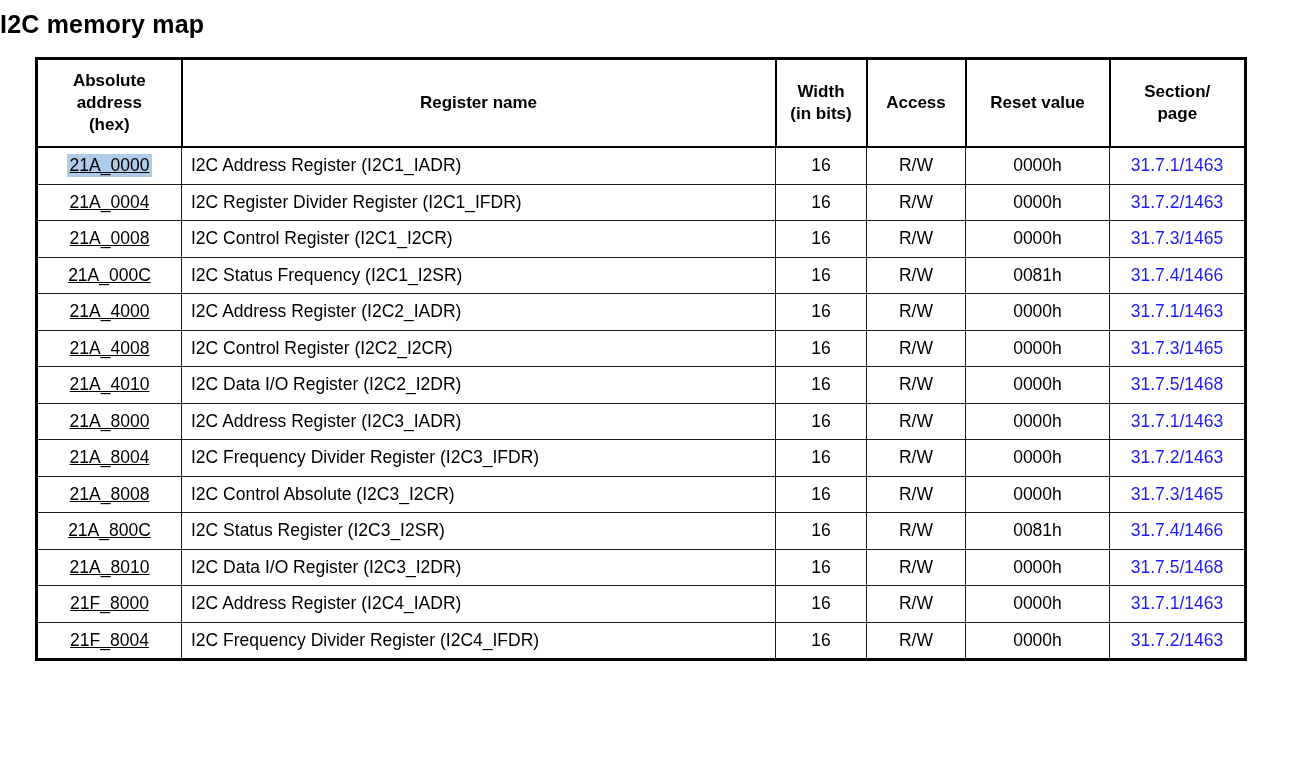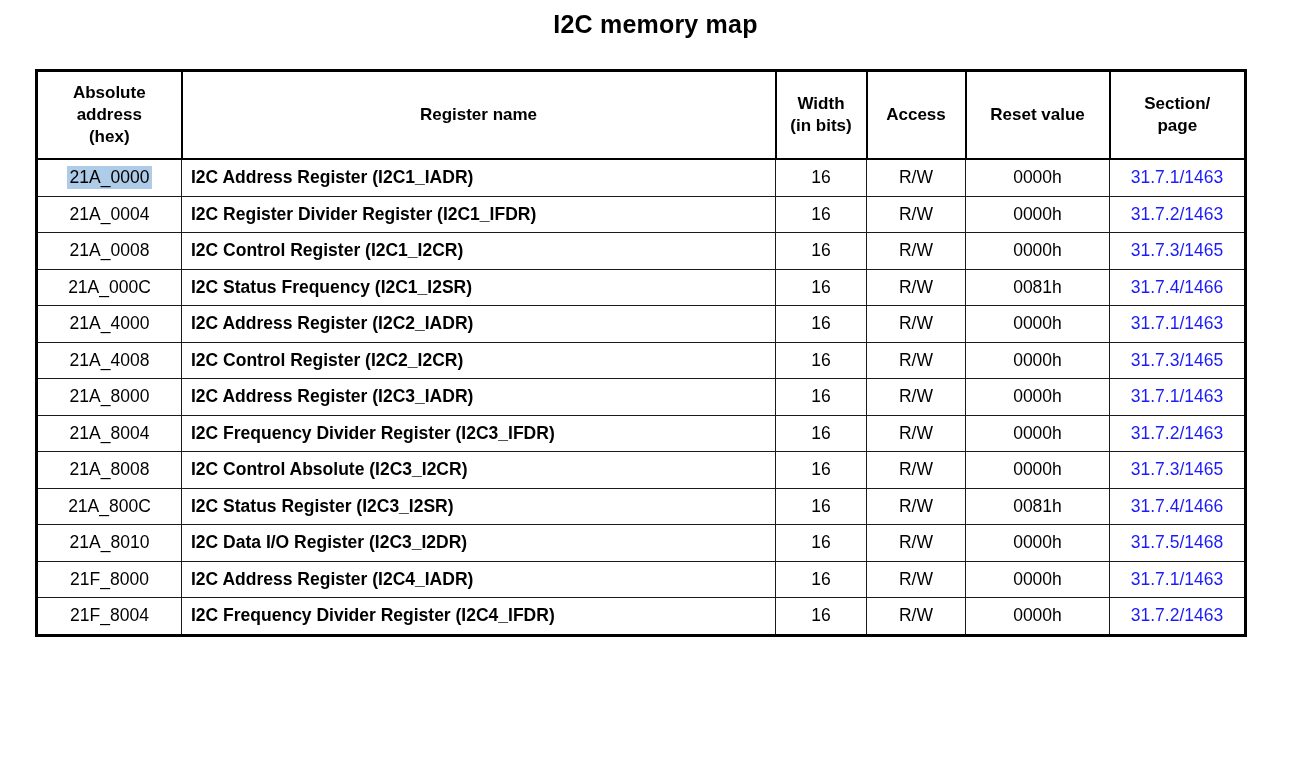--- a/index.html
+++ b/index.html
@@ -16,29 +16,29 @@
     position: relative;
     width: 1311px;
     height: 776px;
     background: #ffffff;
   }
   .doc-title {
     position: absolute;
     top: 10px;
     left: 0;
     width: 1311px;
-    text-align: center;
+    text-align: left;
     font-size: 25px;
     font-weight: bold;
     letter-spacing: 0.2px;
   }
   table.memmap {
     position: absolute;
     left: 35px;
-    top: 69px;
+    top: 57px;
     width: 1209px;
     border-collapse: collapse;
     table-layout: fixed;
     background: #fff;
     border: 3px solid #000;
   }
   col.c-addr    { width: 145px; }
   col.c-name    { width: 594px; }
   col.c-width   { width: 91px;  }
   col.c-access  { width: 99px;  }
@@ -62,25 +62,25 @@
     height: 35.5px;
     font-size: 17.5px;
     vertical-align: middle;
     text-align: center;
     padding: 0;
     background: #fff;
   }
   tbody td.name-cell {
     text-align: left;
     padding-left: 9px;
-    font-weight: bold;
   }
   .addr-text {
     display: inline-block;
     padding: 1px 3px;
+    text-decoration: underline;
   }
   .addr-text.selected {
     background: #aecbe8;
   }
   .section-link {
     color: #1c1cfa;
     text-decoration: none;
     cursor: pointer;
   }
 </style>
@@ -230,20 +230,40 @@
       </td>
       <td>
         <span>0000h</span>
       </td>
       <td>
         <a class="section-link">31.7.3/1465</a>
       </td>
     </tr>
         <tr>
       <td>
+        <span class="addr-text">21A_4010</span>
+      </td>
+      <td class="name-cell">
+        <span>I2C Data I/O Register (I2C2_I2DR)</span>
+      </td>
+      <td>
+        <span>16</span>
+      </td>
+      <td>
+        <span>R/W</span>
+      </td>
+      <td>
+        <span>0000h</span>
+      </td>
+      <td>
+        <a class="section-link">31.7.5/1468</a>
+      </td>
+    </tr>
+        <tr>
+      <td>
         <span class="addr-text">21A_8000</span>
       </td>
       <td class="name-cell">
         <span>I2C Address Register (I2C3_IADR)</span>
       </td>
       <td>
         <span>16</span>
       </td>
       <td>
         <span>R/W</span>

